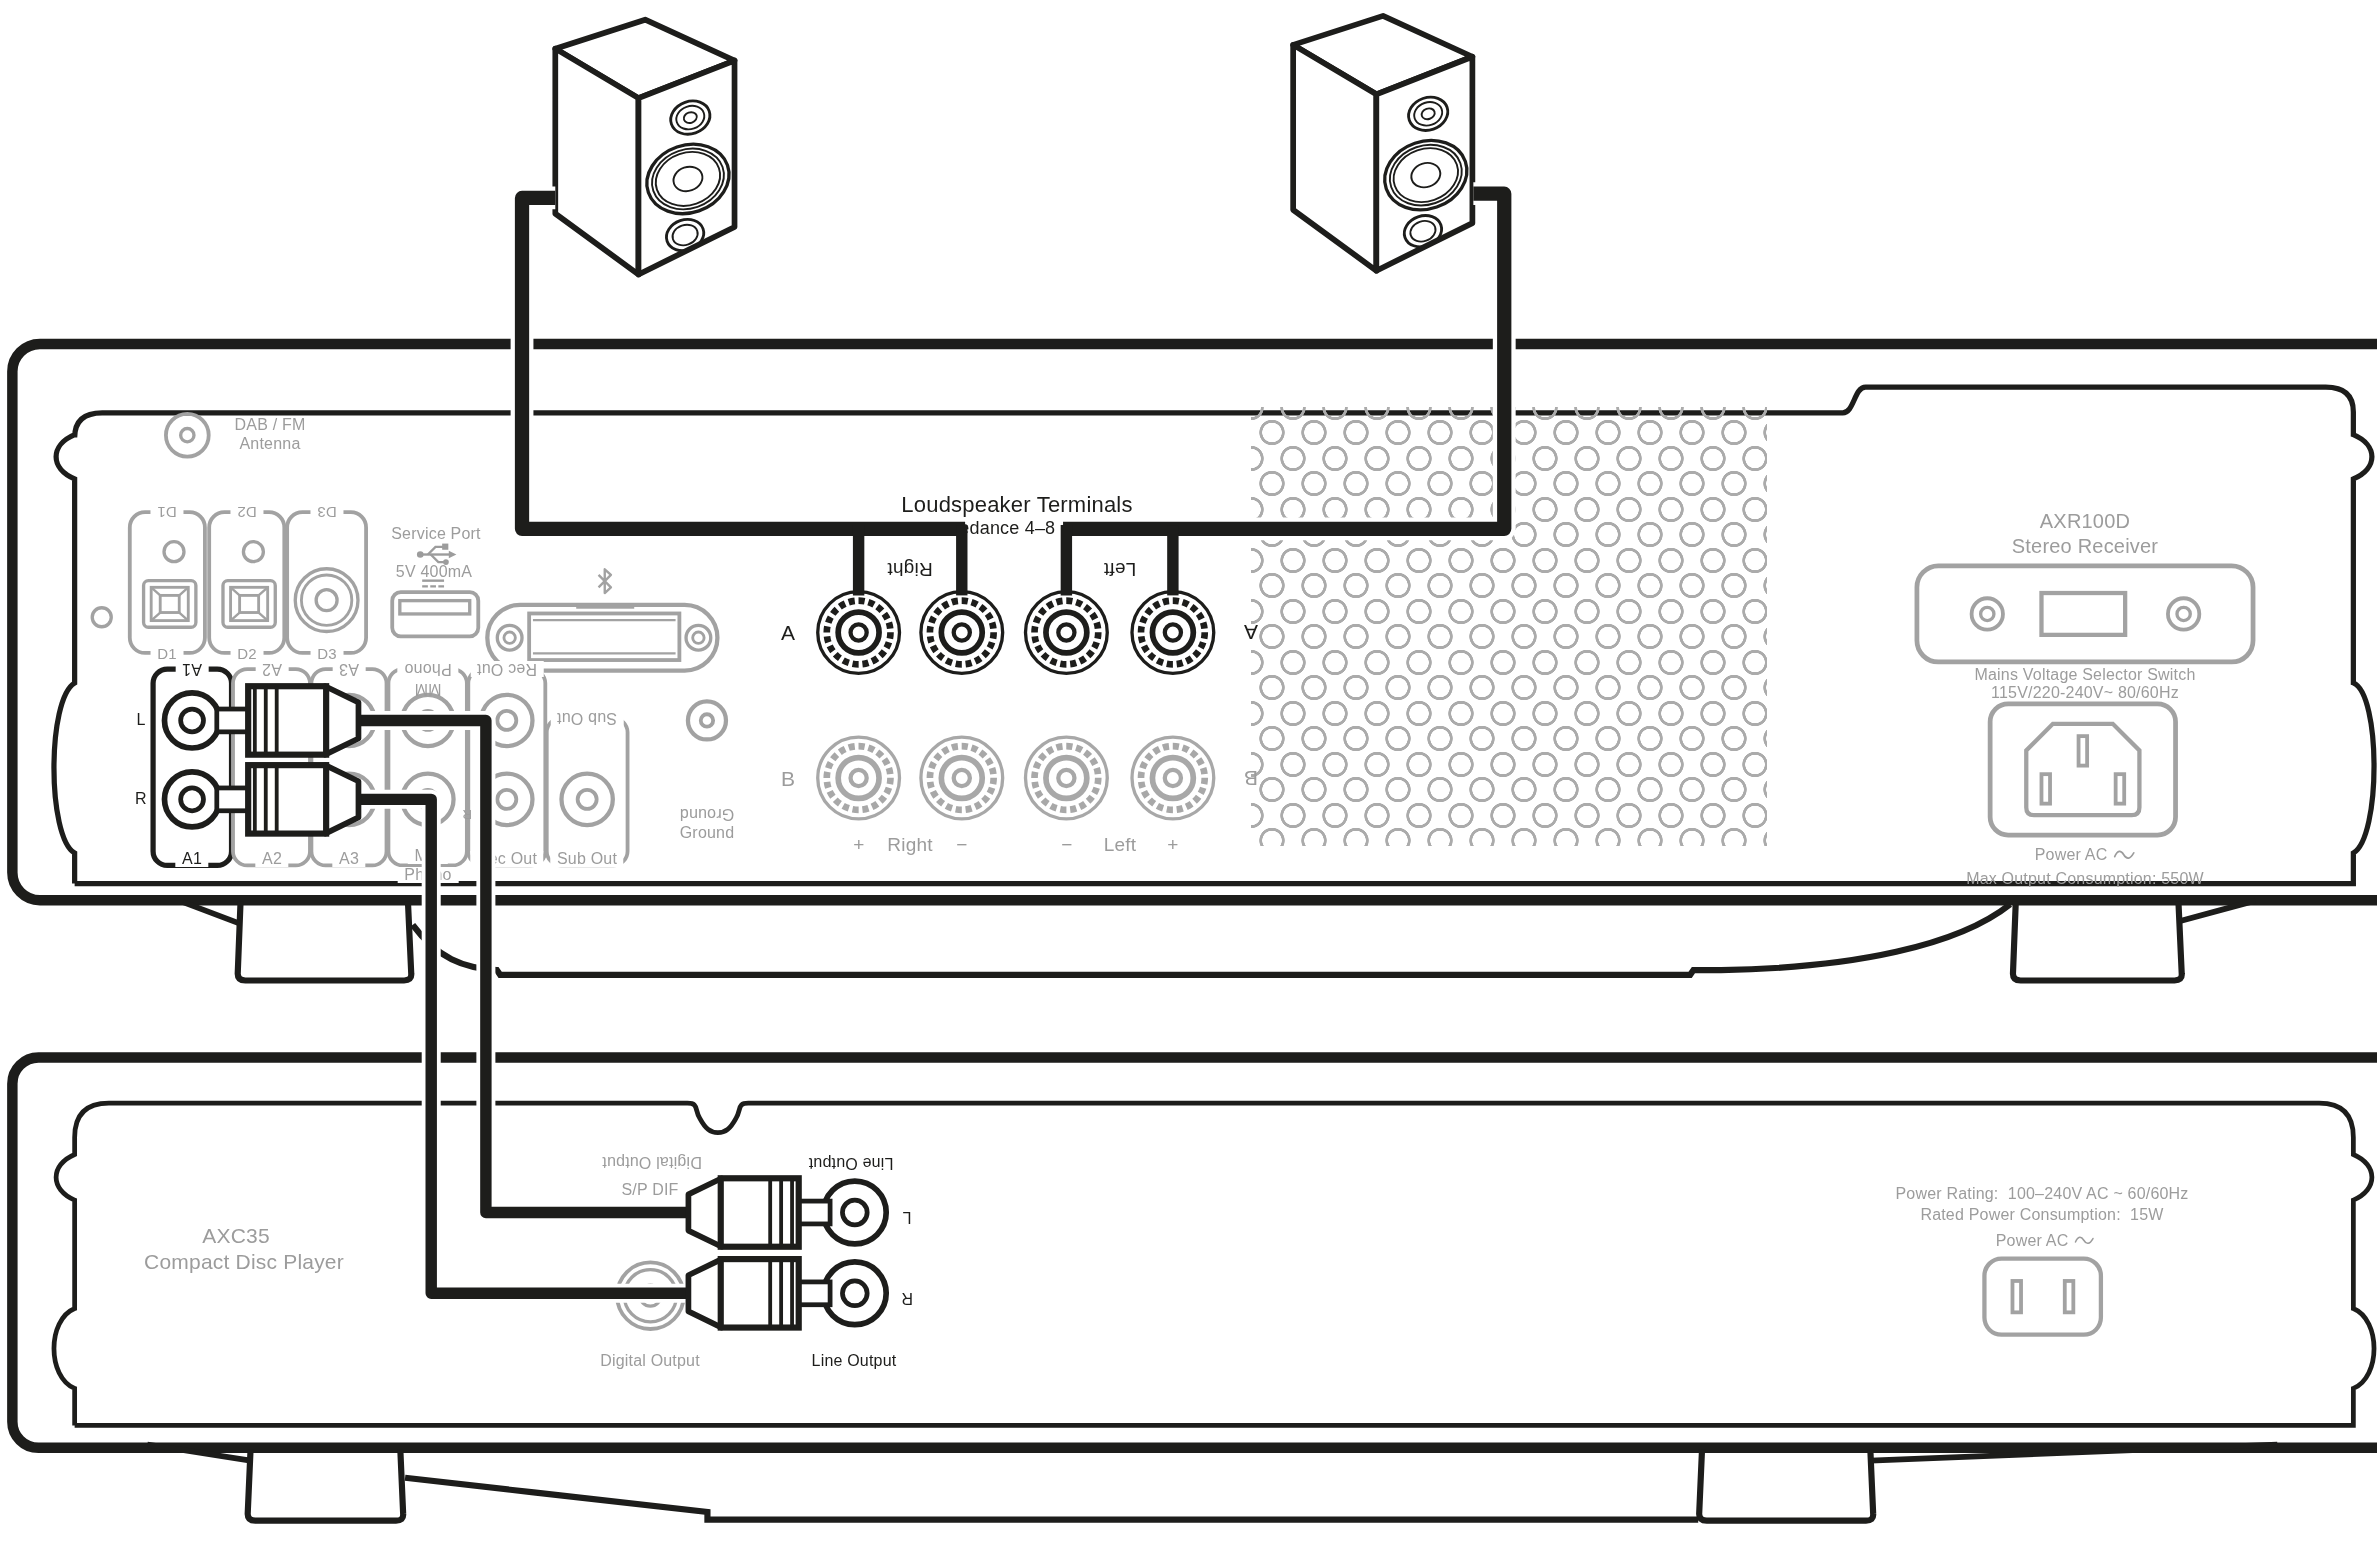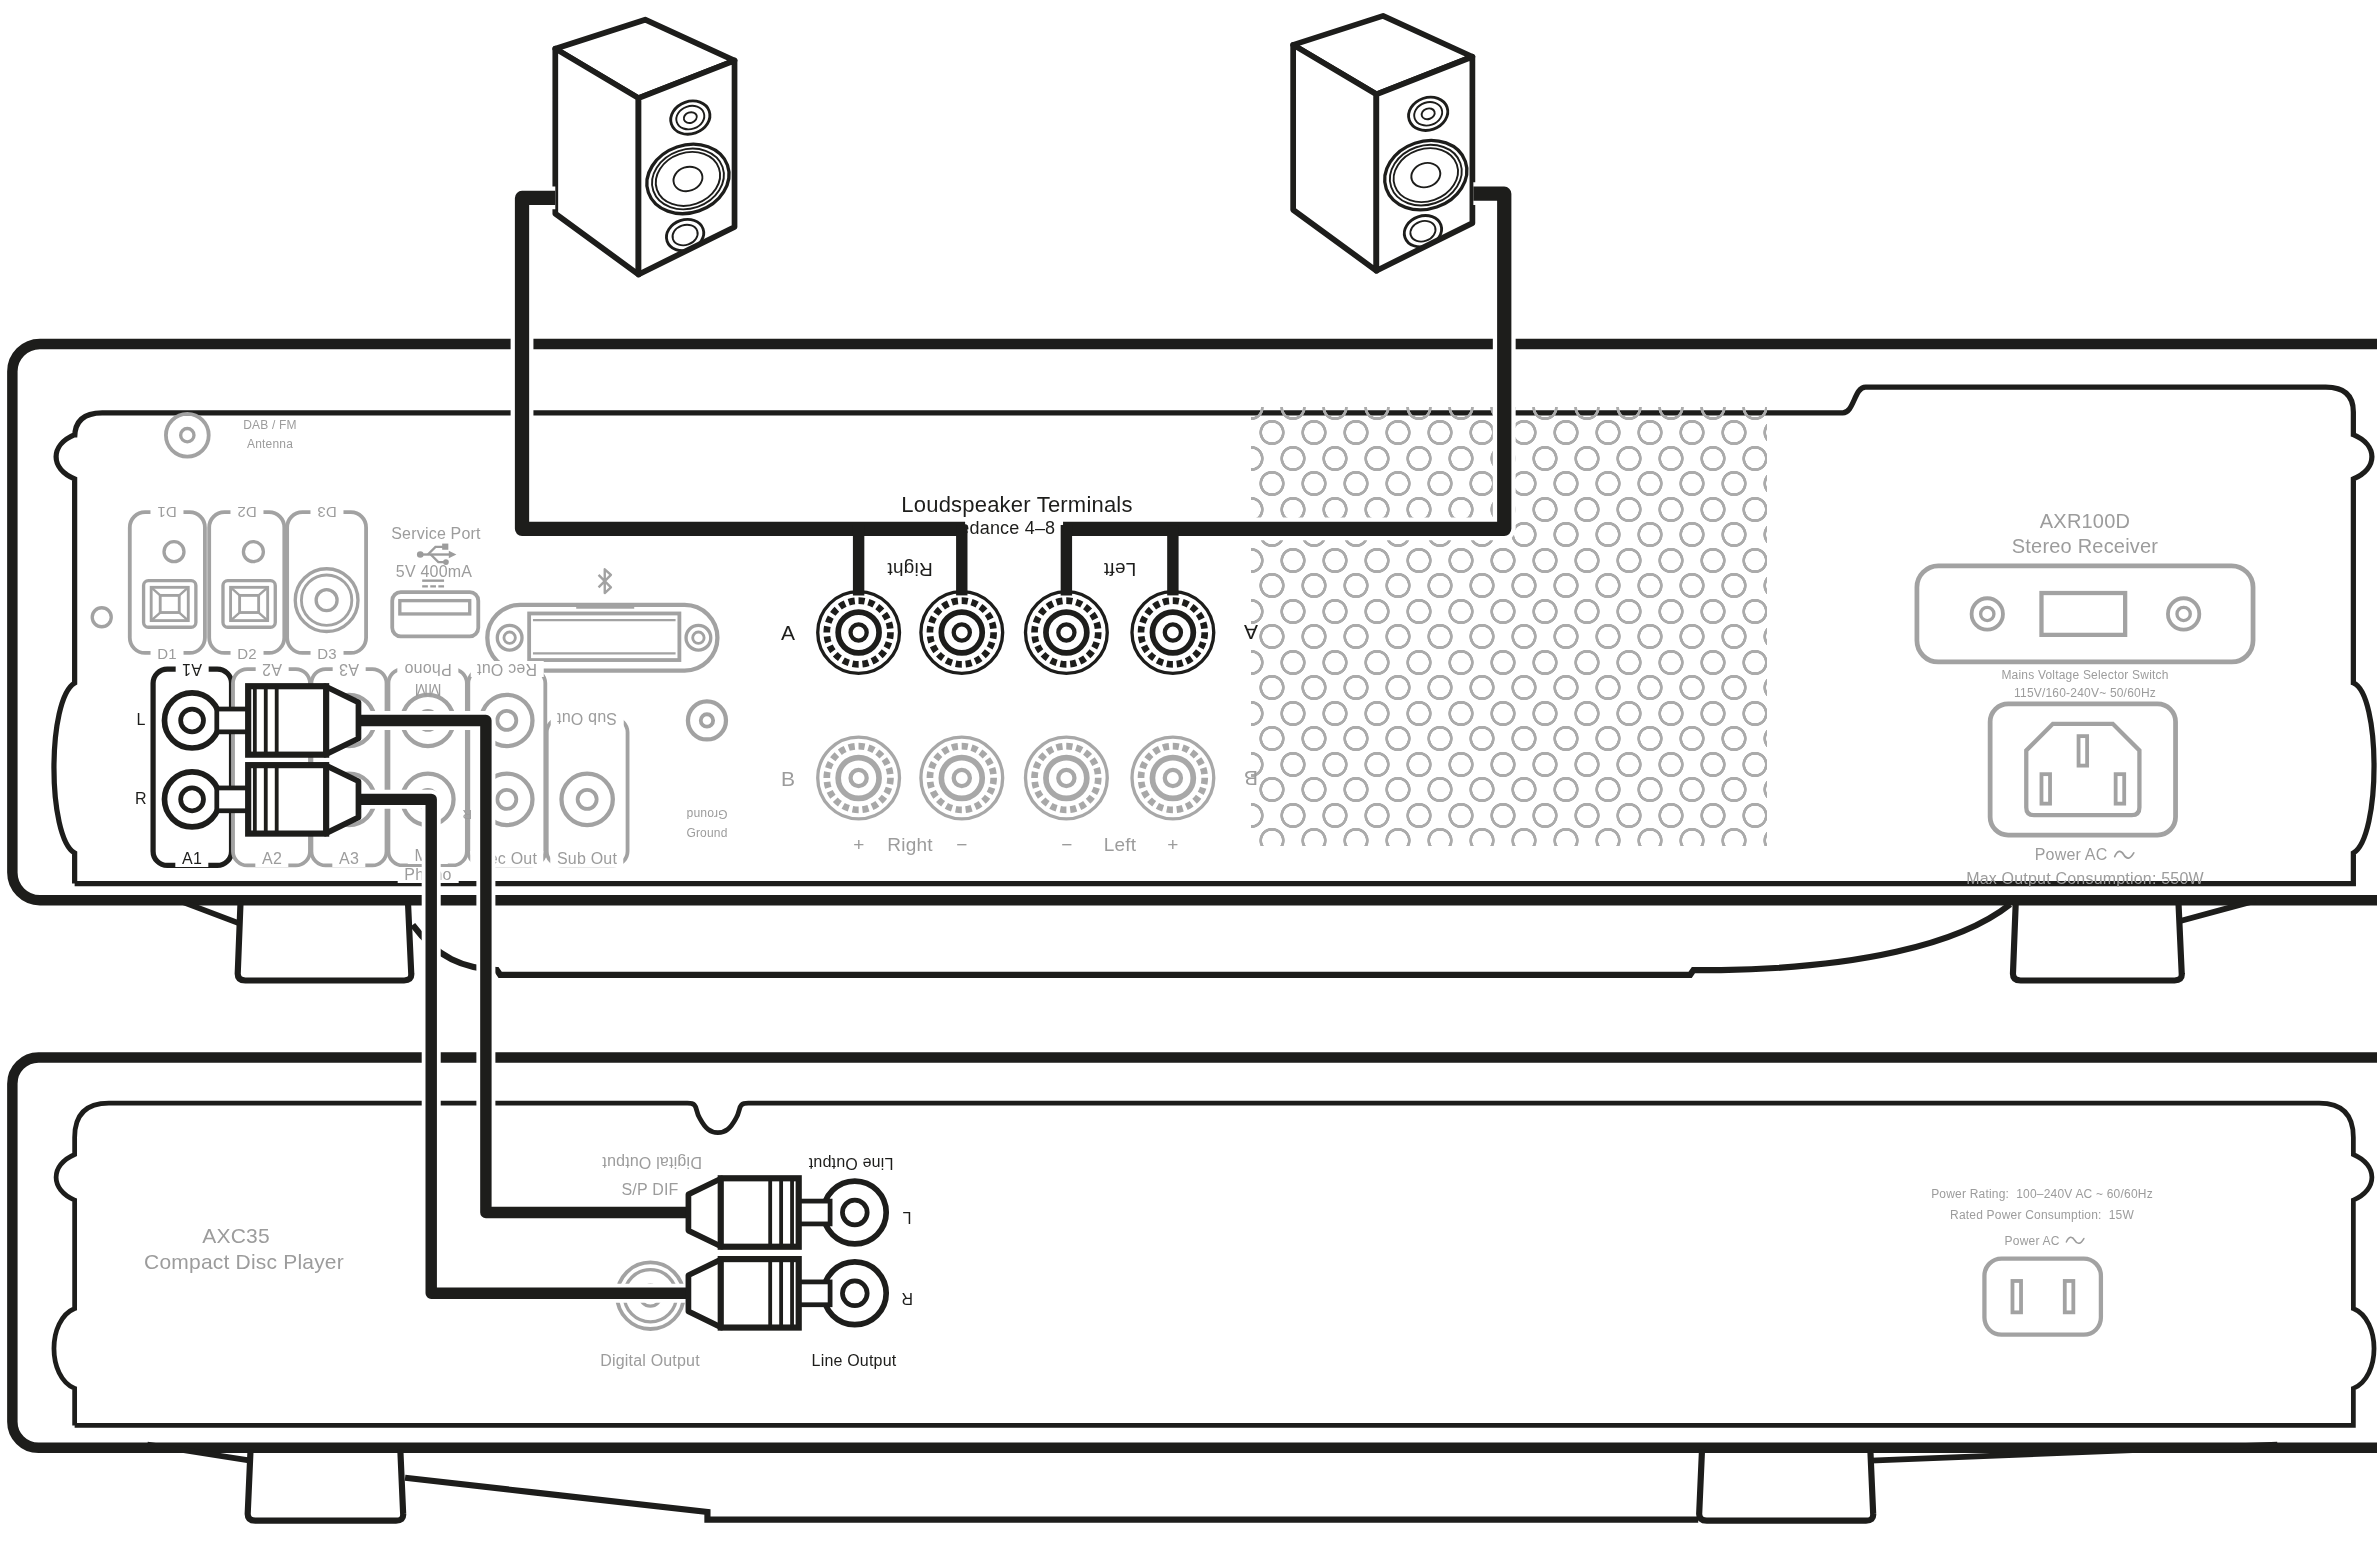--- a/index.html
+++ b/index.html
@@ -13,21 +13,21 @@
       radial-gradient(circle, rgba(0,0,0,0) 9.5px, #ababab 10px 12.4px, rgba(0,0,0,0) 13px),
       radial-gradient(circle, rgba(0,0,0,0) 9.5px, #ababab 10px 12.4px, rgba(0,0,0,0) 13px);
     background-size:42px 51px, 42px 51px;
     background-position:0 0, 21px 26px;}
   
   .lbl{position:absolute;transform:translate(-50%,-50%);white-space:pre;color:#1d1d1b;
        line-height:1;letter-spacing:0.2px;}
   .lbl.flip{transform:translate(-50%,-50%) rotate(180deg);}
   .grey{color:#9c9c9c;}
   .onborder{background:#fff;padding:0 6.7px;}
-  .t28{font-size:13.3px}.t30{font-size:12px}.t32{font-size:15px}.t34{font-size:16px}
+  .t28{font-size:13.3px}.t30{font-size:16px}.t32{font-size:15px}.t34{font-size:16px}
   .t38{font-size:18px}.t40{font-size:19px}.t42{font-size:20px}.t44{font-size:21px}.t46{font-size:22px}
   .acrow{display:flex;align-items:center;gap:4.8px;}
   .acrow svg{display:block;}
 </style>
 </head>
 <body>
 
 <div class="stage">
 
   <svg class="layer" viewBox="0 0 5107 3249">
@@ -318,21 +318,21 @@
     <div class="lbl grey t40" style="left:859px;top:844px">+</div>
     <div class="lbl grey t40" style="left:910px;top:844px">Right</div>
     <div class="lbl grey t40" style="left:962px;top:844px">−</div>
     <div class="lbl grey t40" style="left:1067px;top:844px">−</div>
     <div class="lbl grey t40" style="left:1120px;top:844px">Left</div>
     <div class="lbl grey t40" style="left:1173px;top:844px">+</div>
 
     <div class="lbl grey t42" style="left:2085px;top:521px">AXR100D</div>
     <div class="lbl grey t42" style="left:2085px;top:546px">Stereo Receiver</div>
     <div class="lbl grey t30" style="left:2085px;top:675px">Mains Voltage Selector Switch</div>
-    <div class="lbl grey t30" style="left:2085px;top:693px">115V/160-240V~ 50/60Hz</div>
+    <div class="lbl grey t30" style="left:2085px;top:693px">115V/220-240V~ 80/60Hz</div>
     <div class="lbl grey t34 acrow" style="left:2085px;top:855px">
       <span>Power AC</span>
       <svg width="23" height="12.4" viewBox="0 0 48 26">
         <path d="M4,16 C10,2 17,2 23,12 C29,22 36,22 44,8" fill="none" stroke="#9c9c9c" stroke-width="3.5" stroke-linecap="round"></path>
       </svg>
     </div>
     <div class="lbl grey t34" style="left:2085px;top:879px">Max Output Consumption: 550W</div>
 
     <div class="lbl grey t44" style="left:236px;top:1235px">AXC35</div>
     <div class="lbl grey t44" style="left:244px;top:1261px">Compact Disc Player</div>

